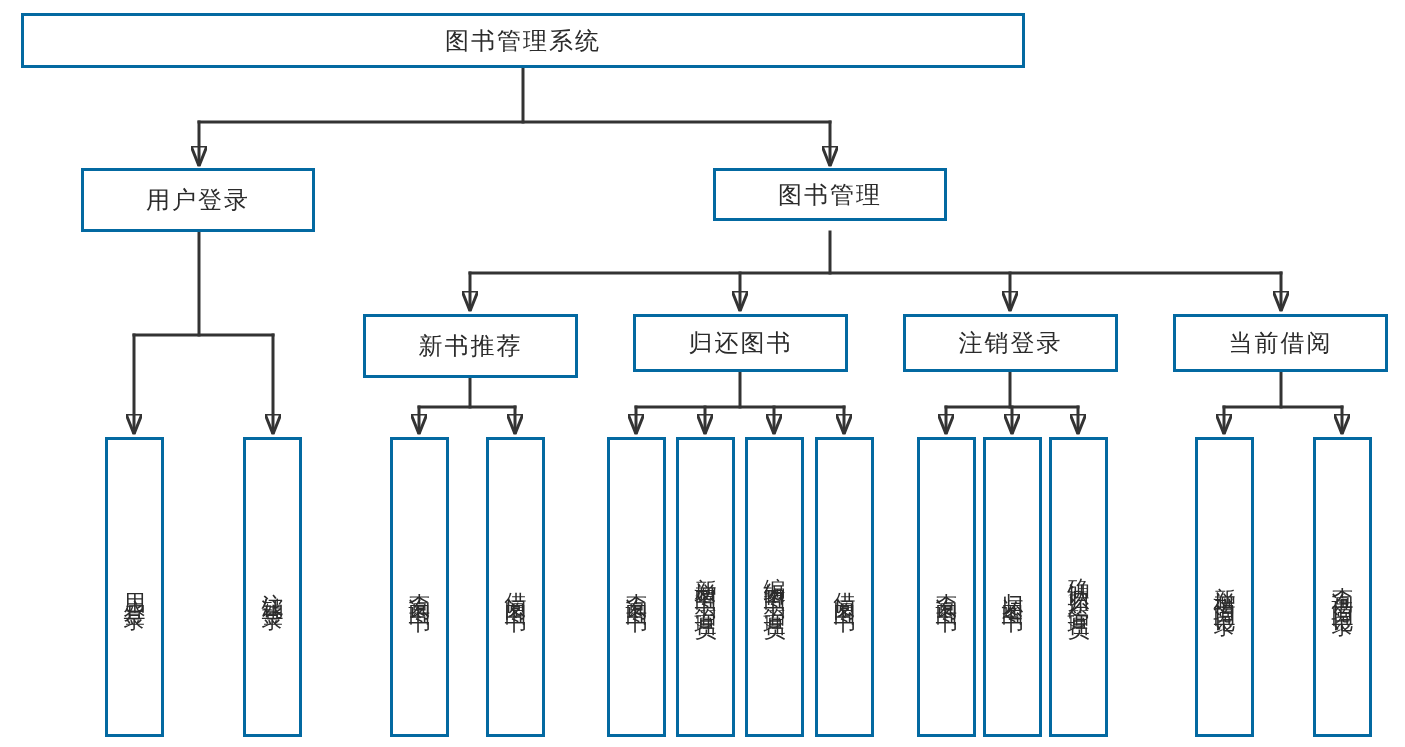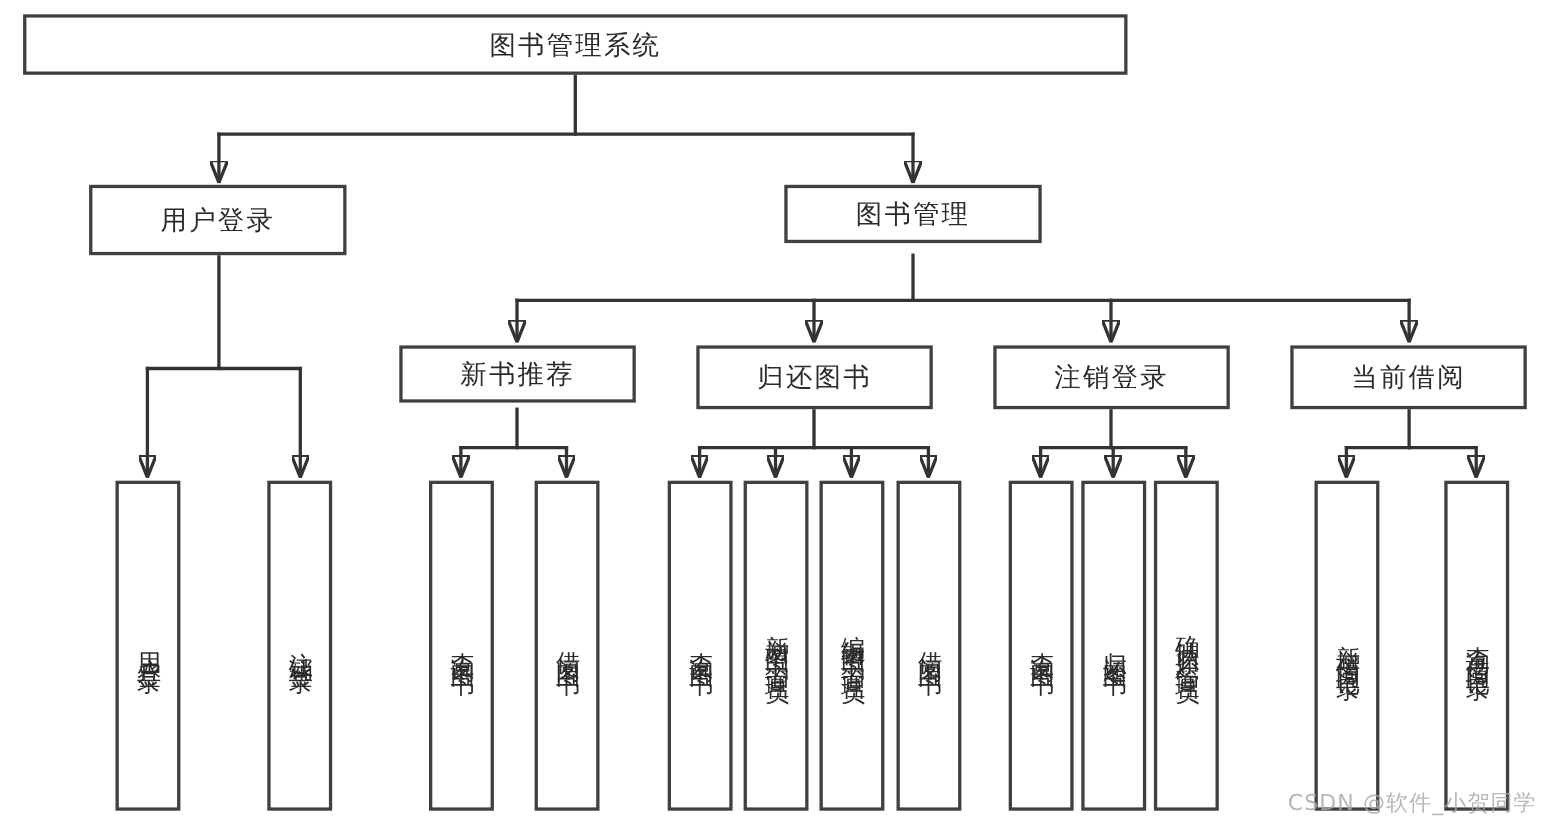--- a/index.html
+++ b/index.html
@@ -7,21 +7,21 @@
     position:relative;
     width:1405px;height:747px;
     background:#ffffff;
     font-family:"DejaVu Sans","Liberation Sans",sans-serif;
     overflow:hidden;
   }
   .connectors{position:absolute;left:0;top:0;z-index:0;}
   .connectors path{stroke:#333333;stroke-width:3;fill:none;stroke-linecap:square;}
   .node{
     position:absolute;box-sizing:border-box;
-    border:3px solid #404040;background:#ffffff;
+    border:3px solid #0369a1;background:#ffffff;
     display:flex;align-items:center;justify-content:center;
     color:#2b2b2b;z-index:1;
   }
   .hnode{font-size:24px;letter-spacing:2px;white-space:nowrap;}
   .vnode .vtext{
     writing-mode:vertical-rl;
     text-orientation:mixed;
     font-size:22px;
     letter-spacing:6px;
     line-height:1;
@@ -91,21 +91,21 @@
     <span>图书管理系统</span>
   </div>
 
   <div class="node hnode" style="left:81px;top:168px;width:234px;height:64px">
     <span>用户登录</span>
   </div>
   <div class="node hnode" style="left:713px;top:168px;width:234px;height:53px">
     <span>图书管理</span>
   </div>
 
-  <div class="node hnode" style="left:363px;top:314px;width:215px;height:52px">
+  <div class="node hnode" style="left:363px;top:314px;width:215px;height:64px">
     <span>新书推荐</span>
   </div>
   <div class="node hnode" style="left:633px;top:314px;width:215px;height:58px">
     <span>归还图书</span>
   </div>
   <div class="node hnode" style="left:903px;top:314px;width:215px;height:58px">
     <span>注销登录</span>
   </div>
   <div class="node hnode" style="left:1173px;top:314px;width:215px;height:58px">
     <span>当前借阅</span>
@@ -148,14 +148,13 @@
     <span class="vtext">确认归还（管理员）</span>
   </div>
 
   <div class="node vnode leaf" style="left:1195px">
     <span class="vtext">新增借阅记录</span>
   </div>
   <div class="node vnode leaf" style="left:1313px">
     <span class="vtext">查询借阅记录</span>
   </div>
 
-  <div class="watermark">CSDN @软件_小贺同学</div>
 </div>
 
 </body></html>

